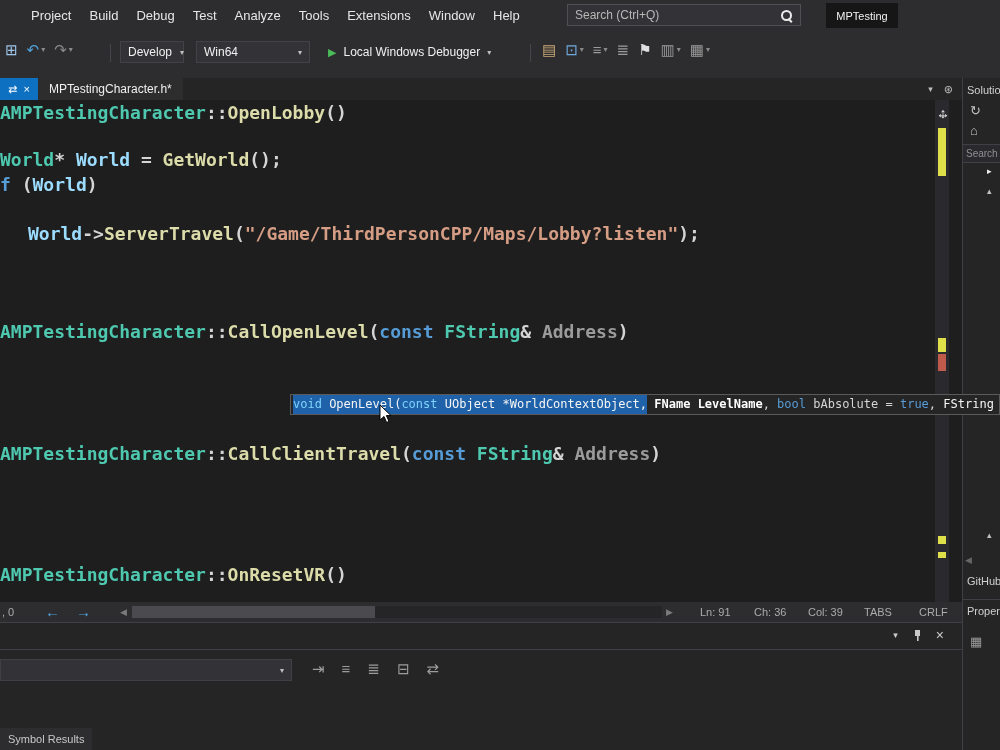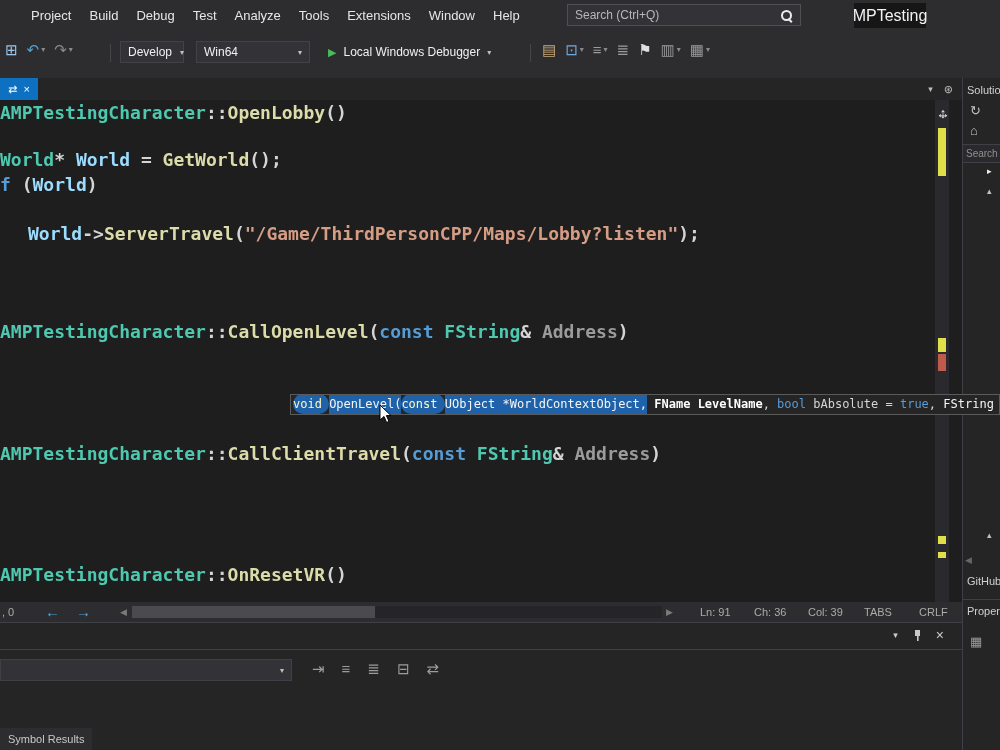--- a/index.html
+++ b/index.html
@@ -10,22 +10,22 @@
   .menubar{position:absolute;top:0;left:0;right:0;height:30px;background:#2D2D30;padding-left:28px;}
   .menu-items{position:absolute;left:22px;top:0;height:30px;display:flex;align-items:center;}
   .menu-item{padding:0 9px;font-size:13px;color:#E6E6E6;cursor:default;}
   .searchbox{position:absolute;left:567px;top:4px;width:234px;height:22px;background:#333337;
              border:1px solid #505054;box-sizing:border-box;display:flex;align-items:center;
              justify-content:space-between;padding:0 7px;}
   .search-text{font-size:12px;color:#B8B8B8;}
   .mag{position:relative;width:13px;height:13px;display:inline-block;}
   .mag-c{position:absolute;left:1px;top:1px;width:7px;height:7px;border:2px solid #ECECEC;border-radius:50%;}
   .mag-t{position:absolute;left:9px;top:9px;width:5px;height:2px;background:#ECECEC;transform:rotate(45deg);transform-origin:0 0;}
-  .sol-name{position:absolute;left:854px;top:3px;width:72px;height:25px;background:#161617;
-            color:#F2F2F2;font-size:16px;display:flex;align-items:center;justify-content:center;}
+  .sol-name{position:absolute;left:826px;top:3px;width:72px;height:25px;background:#161617;
+            color:#F2F2F2;font-size:11px;display:flex;align-items:center;justify-content:center;}
 
   
   .toolbar{position:absolute;top:30px;left:0;right:0;height:48px;background:#2D2D30;}
   .tb-group{position:absolute;top:12px;display:flex;gap:9px;align-items:center;}
   .tb-left{left:5px;}
   .tb-right{left:542px;}
   .tb-item{display:flex;align-items:center;gap:2px;cursor:default;}
   .tb-glyph{font-size:15px;line-height:15px;}
   .tb-dd{font-size:8px;color:#8A8A8A;}
   .tb-sep{position:absolute;top:14px;width:1px;height:18px;background:#46464A;}
@@ -65,21 +65,21 @@
   .vmark{position:absolute;left:3px;width:8px;}
   .move-icon{position:absolute;right:10px;top:4px;width:18px;height:18px;color:#ECECEC;}
   .move-icon span{position:absolute;left:0;top:0;width:18px;text-align:center;font-size:14px;line-height:18px;}
 
   .tooltip{position:absolute;left:290px;top:394px;width:710px;height:21px;background:#252526;
            border:1px solid #5A5A5A;box-sizing:border-box;overflow:hidden;z-index:5;}
   .tt-inner{display:block;white-space:pre;font-family:"DejaVu Sans Mono","Liberation Mono",monospace;
             font-size:12px;line-height:19px;padding-left:2px;}
   .tt-inner span{padding:3px 0;}
   .tok-wht{color:#F5F5F5;}
-  .tok-kwl{color:#fef9c3;border-radius:10px;}
+  .tok-kwl{color:#7dd3fc;}
   .tok-bld{color:#FFFFFF;font-weight:700;}
   .hl{background:#1F62A9;}
   .cursor-svg{position:absolute;left:379px;top:405px;z-index:9;}
 
   
   .editor-status{position:absolute;top:602px;left:0;width:962px;height:20px;background:#2D2D30;
                  font-size:11px;color:#ABABAB;}
   .es-abs{position:absolute;white-space:nowrap;}
   .nav-arrow{color:#4FA3DC;font-size:15px;line-height:15px;cursor:default;}
   .hs-arrow{color:#7A7A7A;font-size:9px;cursor:default;}
@@ -193,20 +193,23 @@
           <span class="tb-dd">▾</span>
         </span>
       </div>
   </div>
 
   <div class="tabbar">
     <div class="tab-accent">
       <span>⇄</span>
       <span>×</span>
     </div>
+    <div class="tab">
+      <span>MPTestingCharacter.h*</span>
+    </div>
     <div class="tab-right">
       <span style="font-size:9px;">▾</span>
       <span>⊛</span>
     </div>
   </div>
 
   <div class="editor">
     <div style="position:absolute;inset:0;">
         <div class="code-line" style="top: 49px; left: 0px;"><span class="tok-type">World</span><span class="tok-pln">* </span><span class="tok-var">World</span><span class="tok-pln"> = </span><span class="tok-fn">GetWorld</span><span class="tok-pln">();</span></div>
         <div class="code-line" style="top: 2px; left: 0px;"><span class="tok-type">AMPTestingCharacter</span><span class="tok-pln">::</span><span class="tok-fn">OpenLobby</span><span class="tok-pln">()</span></div>

